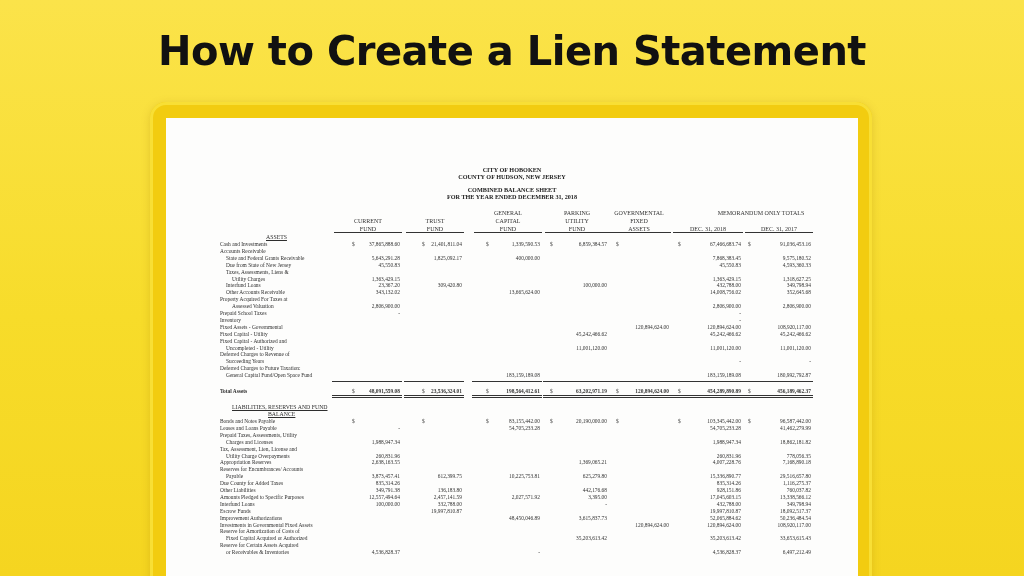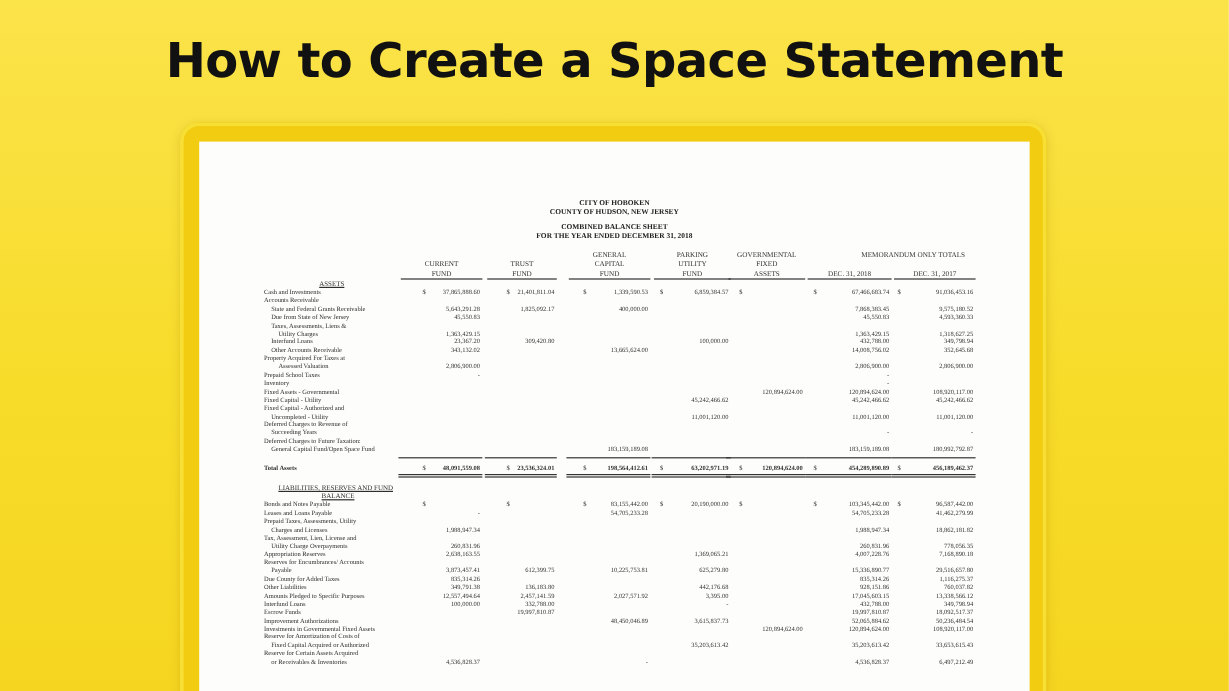--- a/index.html
+++ b/index.html
@@ -34,21 +34,21 @@
   .row .lbl.sec { font-size: 5.8px; text-decoration: underline; }
   .row .lbl.bold { font-weight: bold; }
   .cell { position: absolute; text-align: right; white-space: nowrap; color: #333; }
   .dol { position: absolute; white-space: nowrap; color: #333; }
   .rule { position: absolute; border-top: 1px solid #333; height: 0; }
   .drule { position: absolute; border-top: 1px solid #333; border-bottom: 1px solid #333; height: 3px; }
 </style>
 </head>
 <body>
 
-<div class="headline">How to Create a Space Statement</div>
+<div class="headline">How to Create a Lien Statement</div>
 <div class="frame"></div>
 
 <div class="paper">
   <div class="doc-head" style="top:48px">CITY OF HOBOKEN</div>
   <div class="doc-head" style="top:55px">COUNTY OF HUDSON, NEW JERSEY</div>
   <div class="doc-head" style="top:68px">COMBINED BALANCE SHEET</div>
   <div class="doc-head" style="top:75px">FOR THE YEAR ENDED DECEMBER 31, 2018</div>
   <div class="colhdr" style="left:532px; top:91px; width:126px; font-size:6px;">MEMORANDUM ONLY TOTALS</div>
   <div id="colheaders">
       <div class="colhdr" style="left: 168px; top: 91px; width: 68px;">

